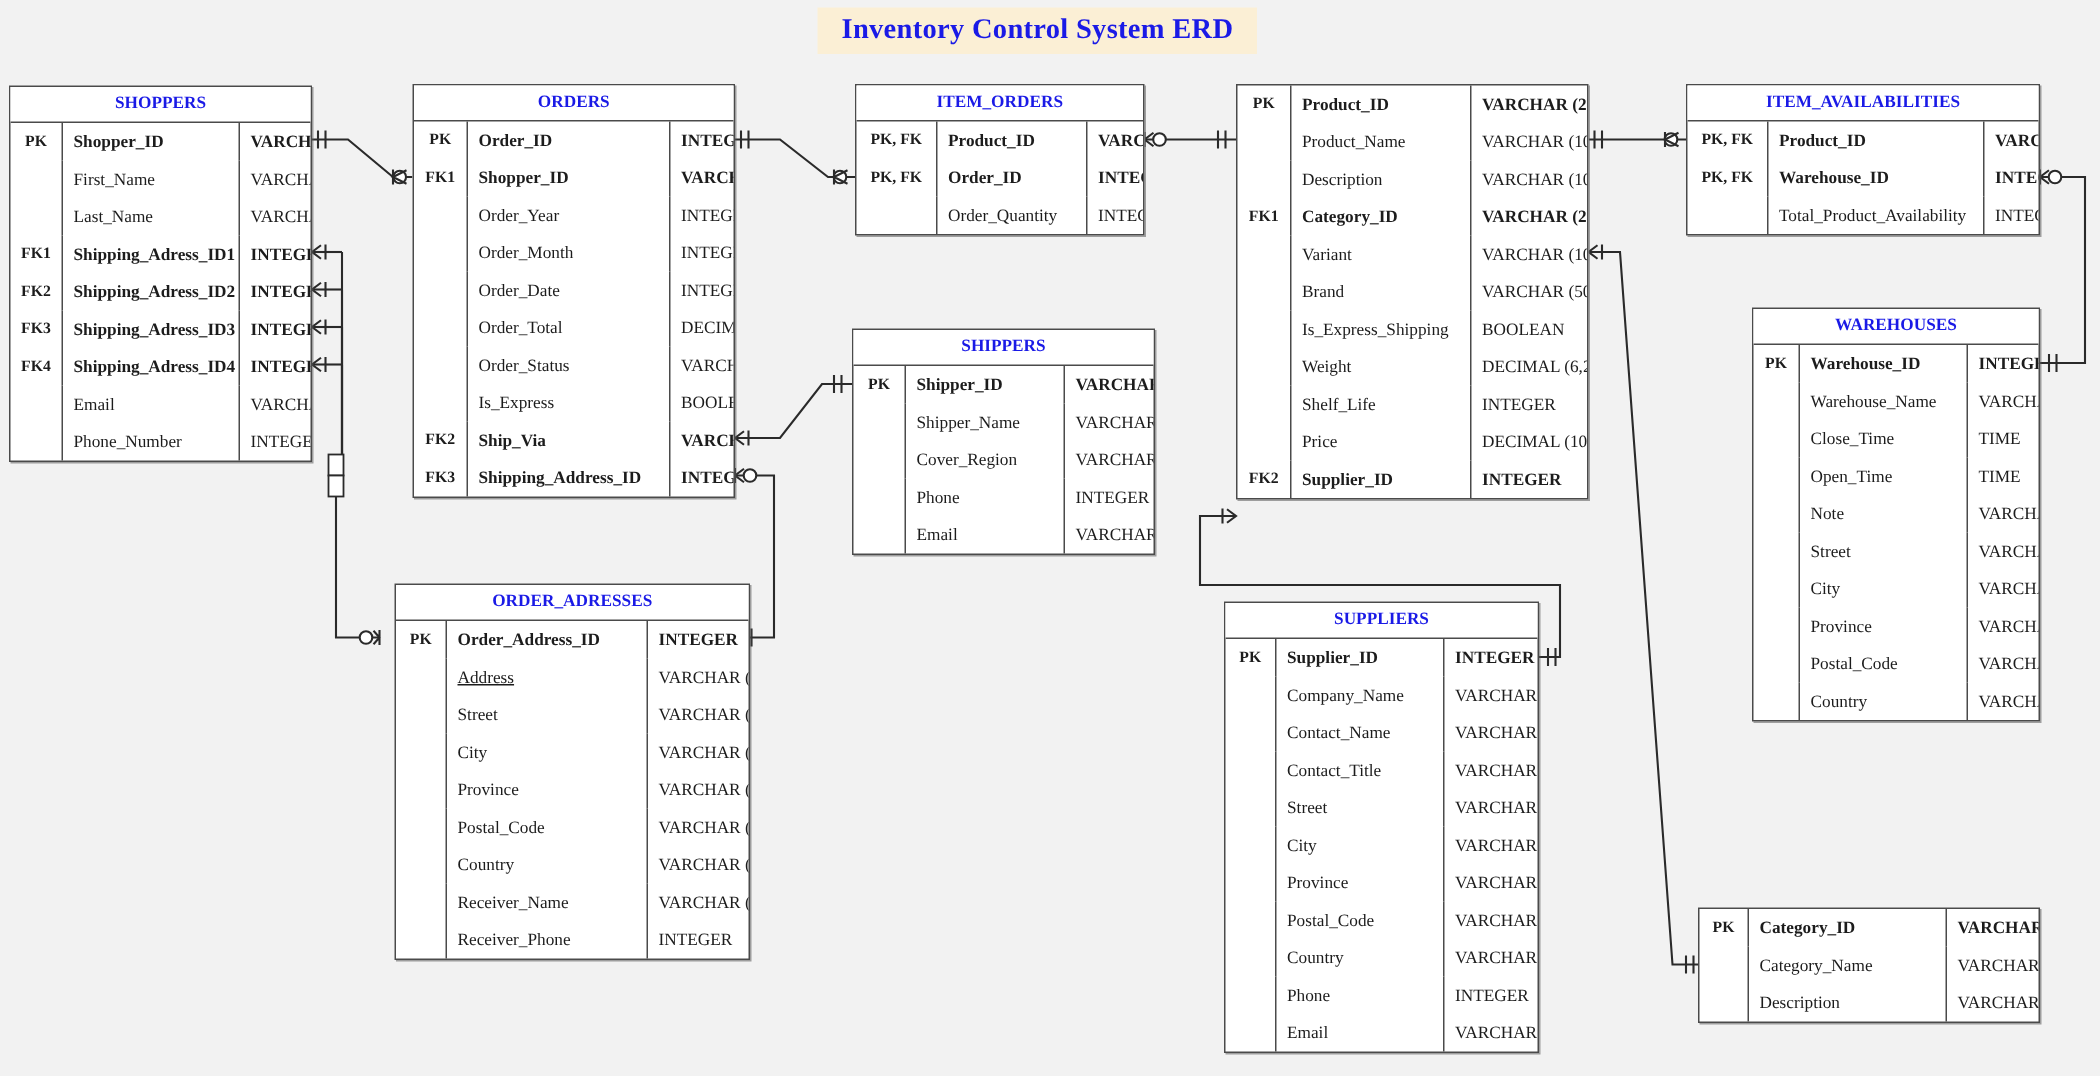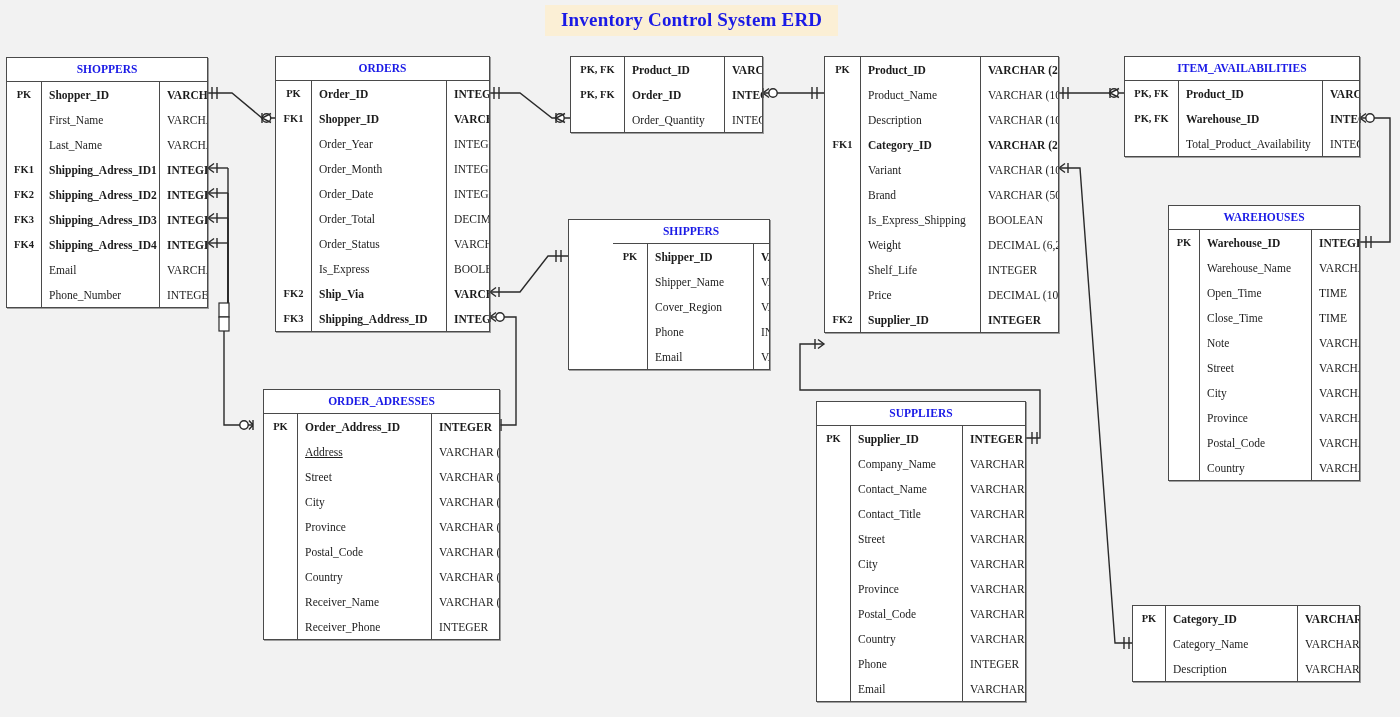--- a/index.html
+++ b/index.html
@@ -282,20 +282,21 @@
             <div class="cell c-type">VARCHAR (10)</div>
           </div>
           <div class="attr-row is-key">
             <div class="cell c-key" style="width: 27px;">FK3</div>
             <div class="cell c-name" style="width: 123px;">Shipping_Address_ID</div>
             <div class="cell c-type">INTEGER</div>
           </div>
         </div>
       </div>
       <div class="entity" style="left: 570px; top: 56px; width: 193px;">
+        <div class="entity-title">ITEM_ORDERS</div>
         <div class="entity-body">
           <div class="attr-row is-key">
             <div class="cell c-key" style="width: 45px;">PK, FK</div>
             <div class="cell c-name" style="width: 88px;">Product_ID</div>
             <div class="cell c-type">VARCHAR(20)</div>
           </div>
           <div class="attr-row is-key">
             <div class="cell c-key" style="width: 45px;">PK, FK</div>
             <div class="cell c-name" style="width: 88px;">Order_ID</div>
             <div class="cell c-type">INTEGER</div>
@@ -379,21 +380,21 @@
             <div class="cell c-name" style="width: 132px;">Warehouse_ID</div>
             <div class="cell c-type">INTEGER</div>
           </div>
           <div class="attr-row">
             <div class="cell c-key" style="width: 45px;"></div>
             <div class="cell c-name" style="width: 132px;">Total_Product_Availability</div>
             <div class="cell c-type">INTEGER</div>
           </div>
         </div>
       </div>
-      <div class="entity" style="left: 568px; top: 219px; width: 202px; padding-left: 44px;">
+      <div class="entity" style="left: 568px; top: 219px; width: 202px;">
         <div class="entity-title">SHIPPERS</div>
         <div class="entity-body">
           <div class="attr-row is-key">
             <div class="cell c-key" style="width: 26px;">PK</div>
             <div class="cell c-name" style="width: 94px;">Shipper_ID</div>
             <div class="cell c-type">VARCHAR (10)</div>
           </div>
           <div class="attr-row">
             <div class="cell c-key" style="width: 26px;"></div>
             <div class="cell c-name" style="width: 94px;">Shipper_Name</div>
@@ -424,26 +425,26 @@
             <div class="cell c-name" style="width: 100px;">Warehouse_ID</div>
             <div class="cell c-type">INTEGER</div>
           </div>
           <div class="attr-row">
             <div class="cell c-key" style="width: 22px;"></div>
             <div class="cell c-name" style="width: 100px;">Warehouse_Name</div>
             <div class="cell c-type">VARCHAR (100)</div>
           </div>
           <div class="attr-row">
             <div class="cell c-key" style="width: 22px;"></div>
+            <div class="cell c-name" style="width: 100px;">Close_Time</div>
+            <div class="cell c-type">TIME</div>
+          </div>
+          <div class="attr-row">
+            <div class="cell c-key" style="width: 22px;"></div>
             <div class="cell c-name" style="width: 100px;">Open_Time</div>
-            <div class="cell c-type">TIME</div>
-          </div>
-          <div class="attr-row">
-            <div class="cell c-key" style="width: 22px;"></div>
-            <div class="cell c-name" style="width: 100px;">Close_Time</div>
             <div class="cell c-type">TIME</div>
           </div>
           <div class="attr-row">
             <div class="cell c-key" style="width: 22px;"></div>
             <div class="cell c-name" style="width: 100px;">Note</div>
             <div class="cell c-type">VARCHAR (200)</div>
           </div>
           <div class="attr-row">
             <div class="cell c-key" style="width: 22px;"></div>
             <div class="cell c-name" style="width: 100px;">Street</div>

